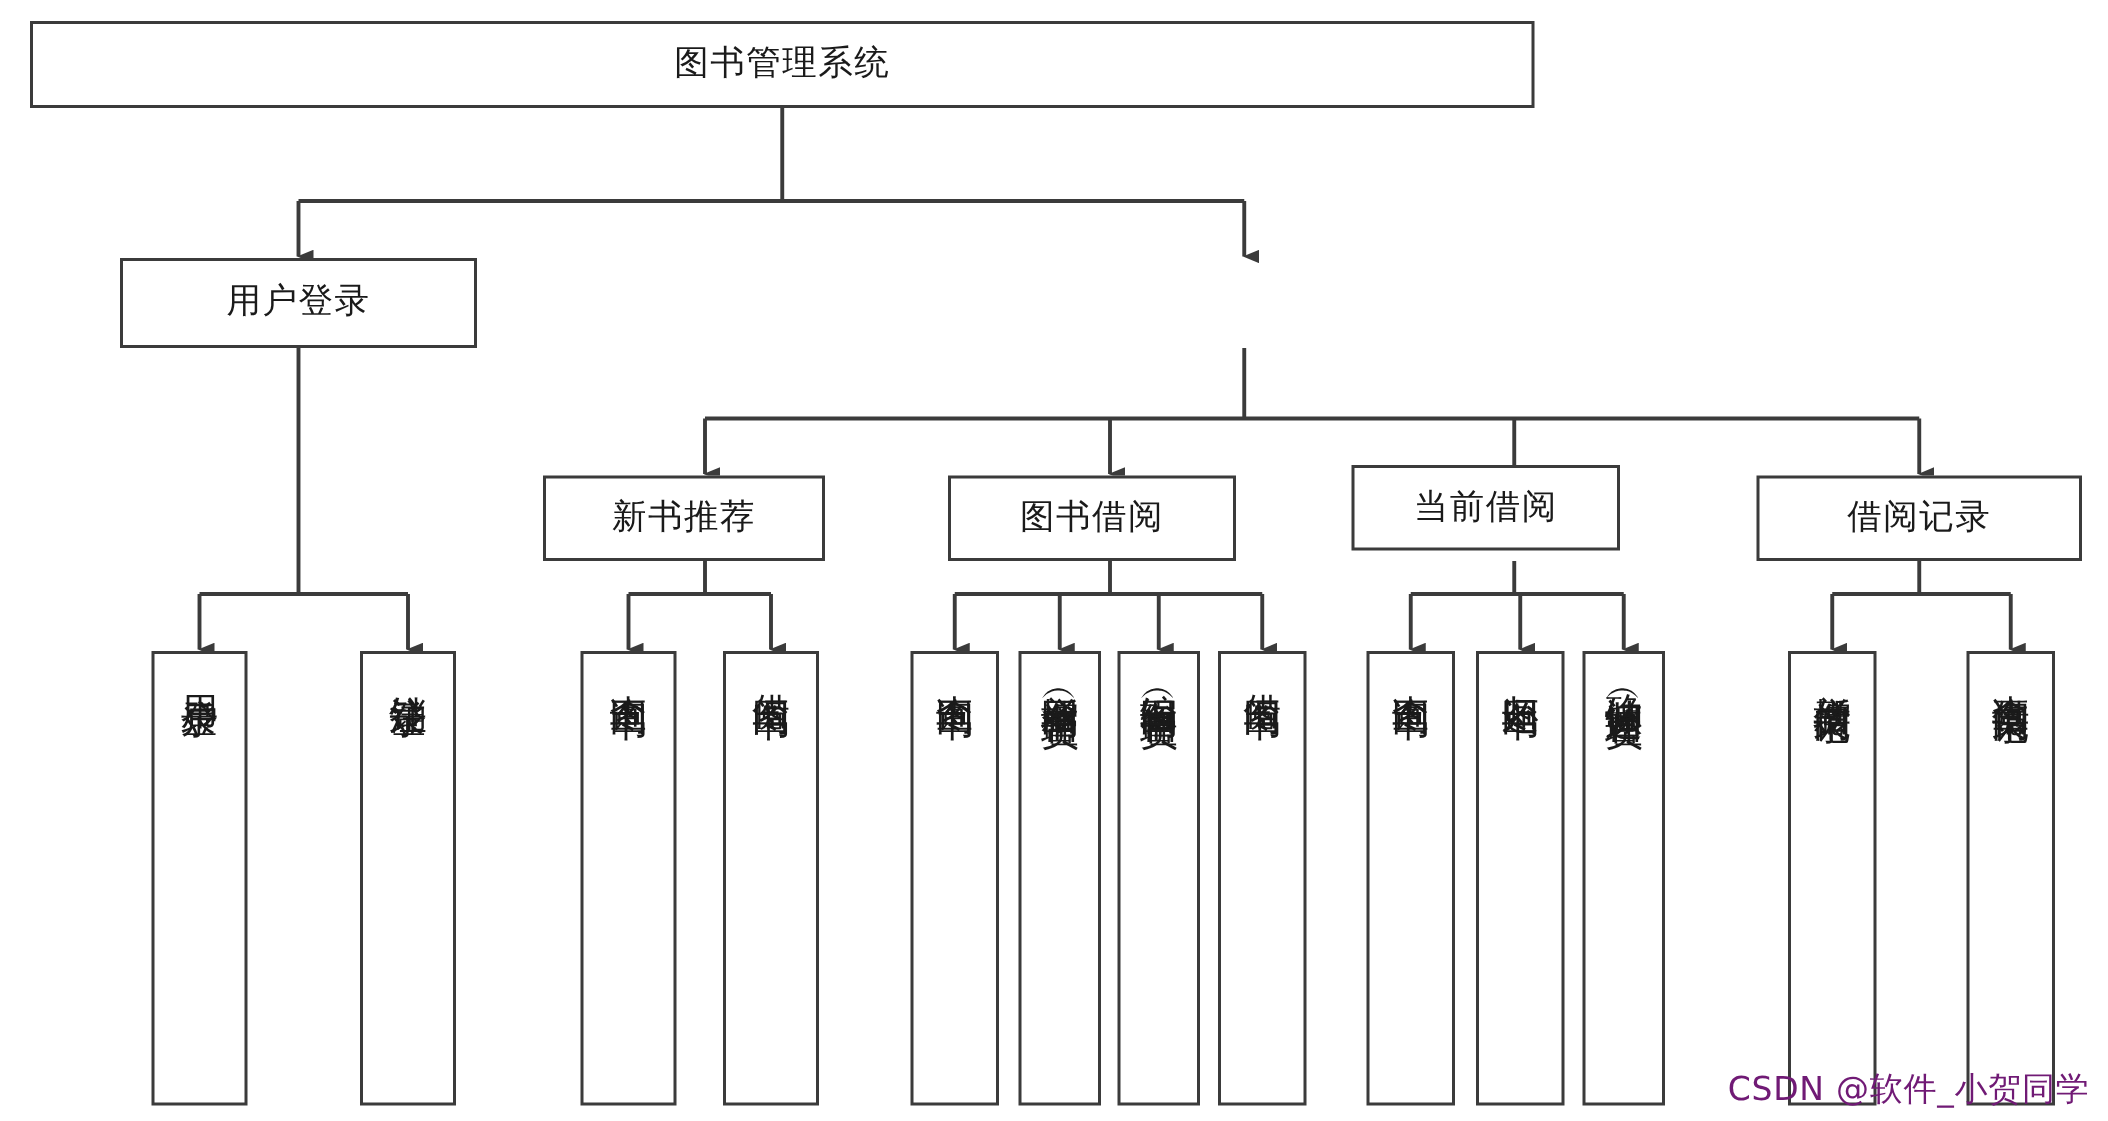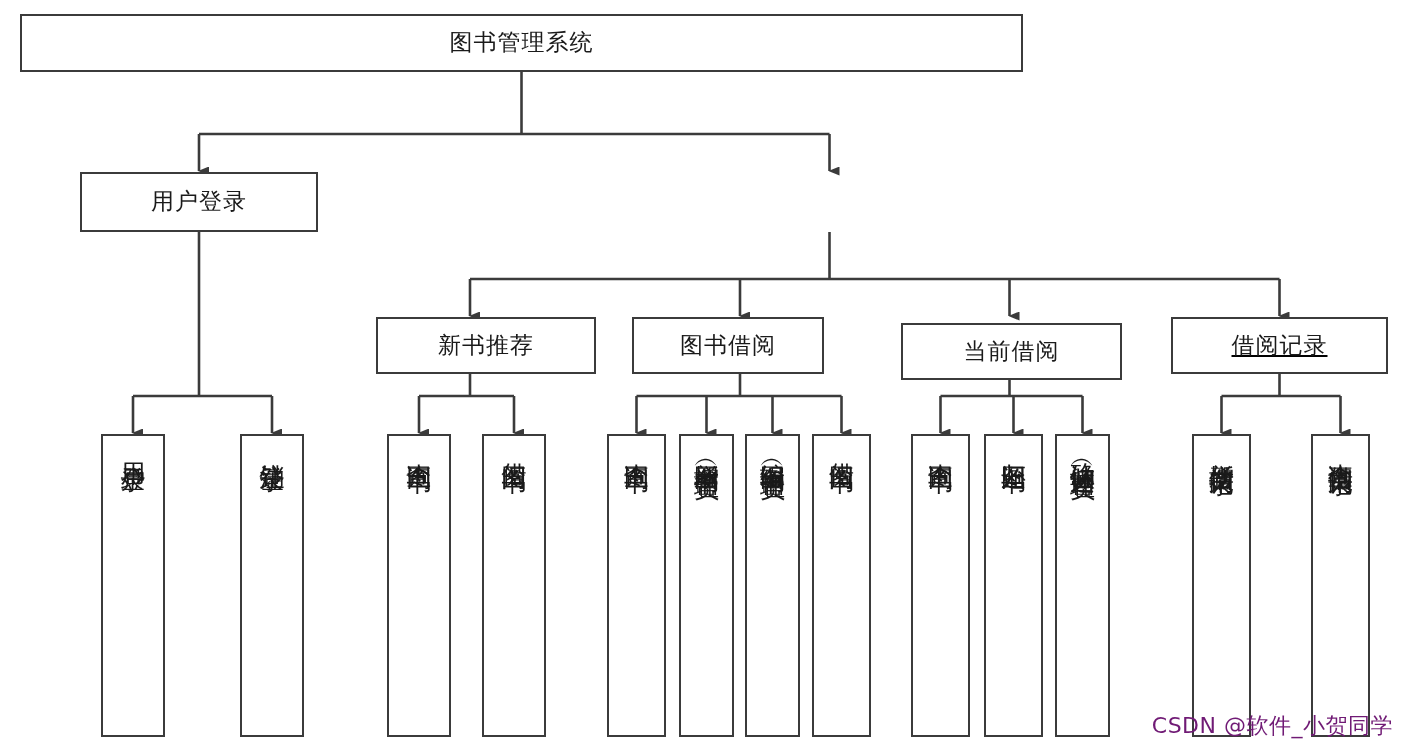--- a/index.html
+++ b/index.html
@@ -126,30 +126,30 @@
   </svg>
 
   <div class="node horiz root" style="left: 20px; top: 14px; width: 1003px; height: 58px;">
     <span class="node-label">图书管理系统</span>
   </div>
 
   <div class="node horiz" style="left: 80px; top: 172px; width: 238px; height: 60px;">
     <span class="node-label">用户登录</span>
   </div>
 
-  <div class="node horiz" style="left: 362px; top: 317px; width: 220px; height: 57px; margin-left: 14px;">
+  <div class="node horiz" style="left: 362px; top: 317px; width: 188px; height: 57px;">
     <span class="node-label">新书推荐</span>
   </div>
   <div class="node horiz" style="left: 632px; top: 317px; width: 192px; height: 57px;">
     <span class="node-label">图书借阅</span>
   </div>
-  <div class="node horiz" style="left: 901px; top: 323px; width: 221px; height: 57px;">
+  <div class="node horiz" style="left: 901px; top: 310px; width: 179px; height: 57px;">
     <span class="node-label">当前借阅</span>
   </div>
-  <div class="node horiz" style="left: 1171px; top: 317px; width: 217px; height: 57px; text-decoration: underline;">
+  <div class="node horiz" style="left: 1171px; top: 317px; width: 217px; height: 57px;">
     <span class="node-label">借阅记录</span>
   </div>
 
   <div class="node vert" style="left: 101px; top: 434px; width: 64px; height: 303px;">
     <span class="node-label">用户登录</span>
   </div>
   <div class="node vert" style="left: 240px; top: 434px; width: 64px; height: 303px;">
     <span class="node-label">注销登录</span>
   </div>
   <div class="node vert" style="left: 387px; top: 434px; width: 64px; height: 303px;">

